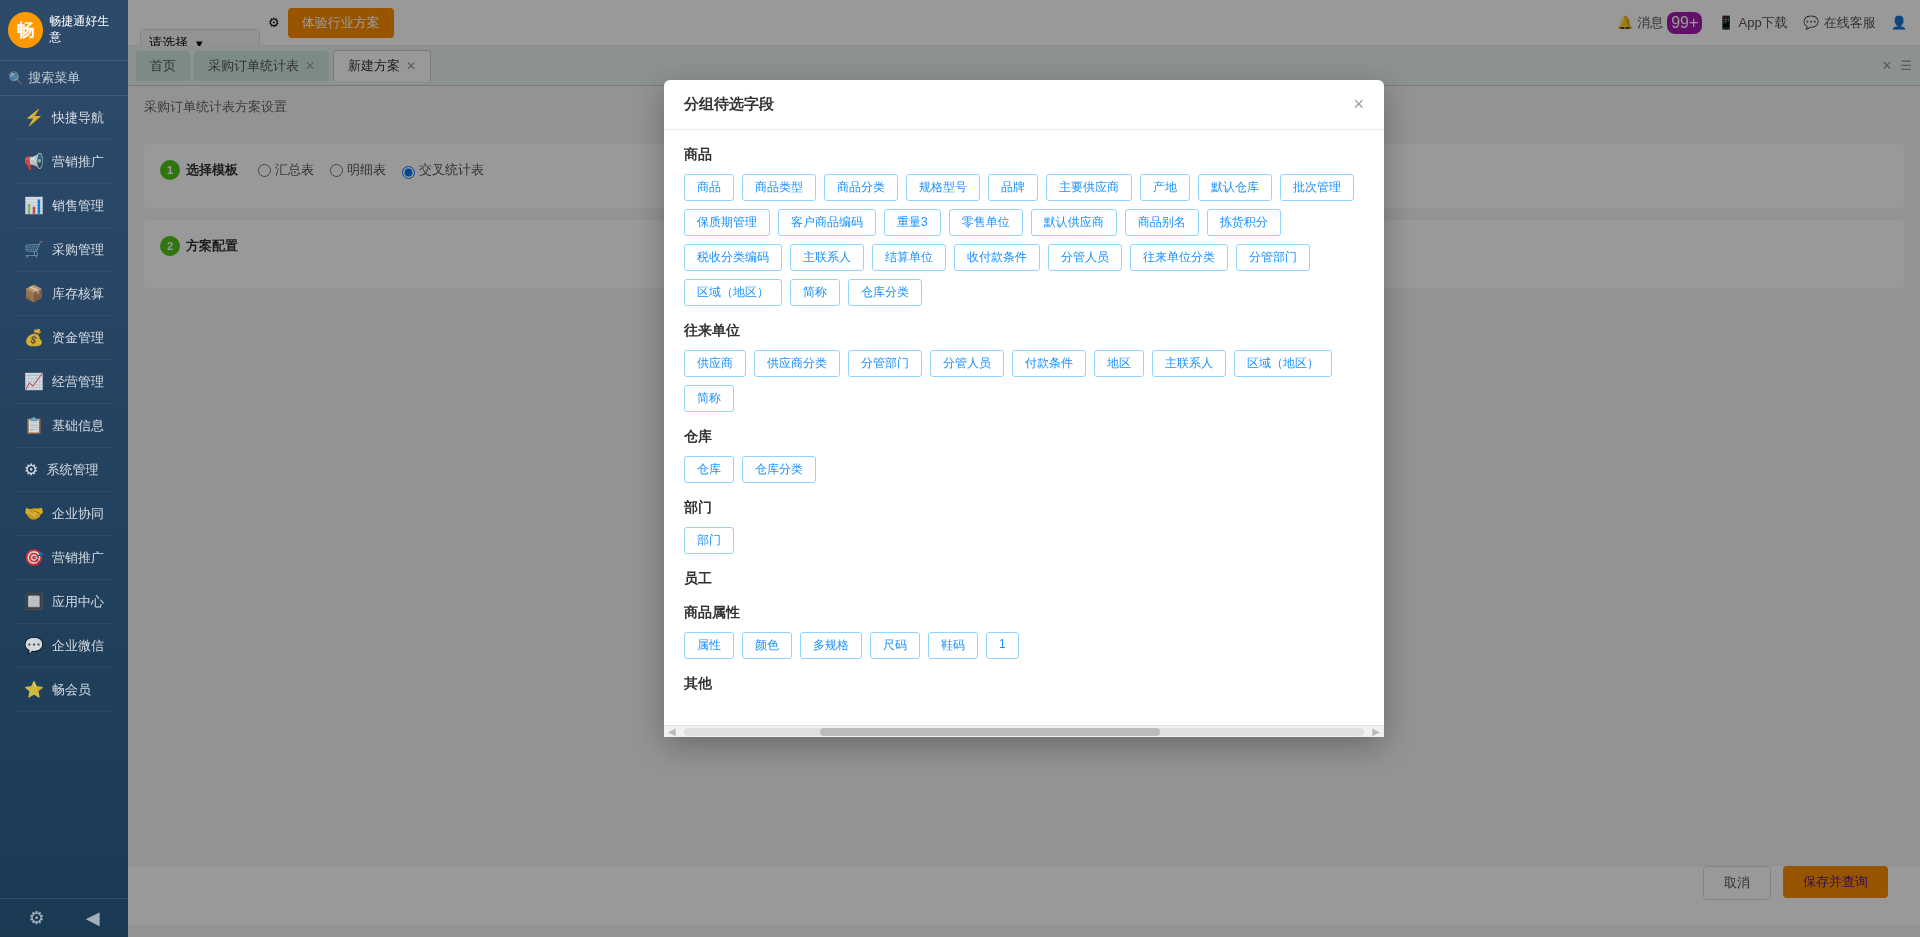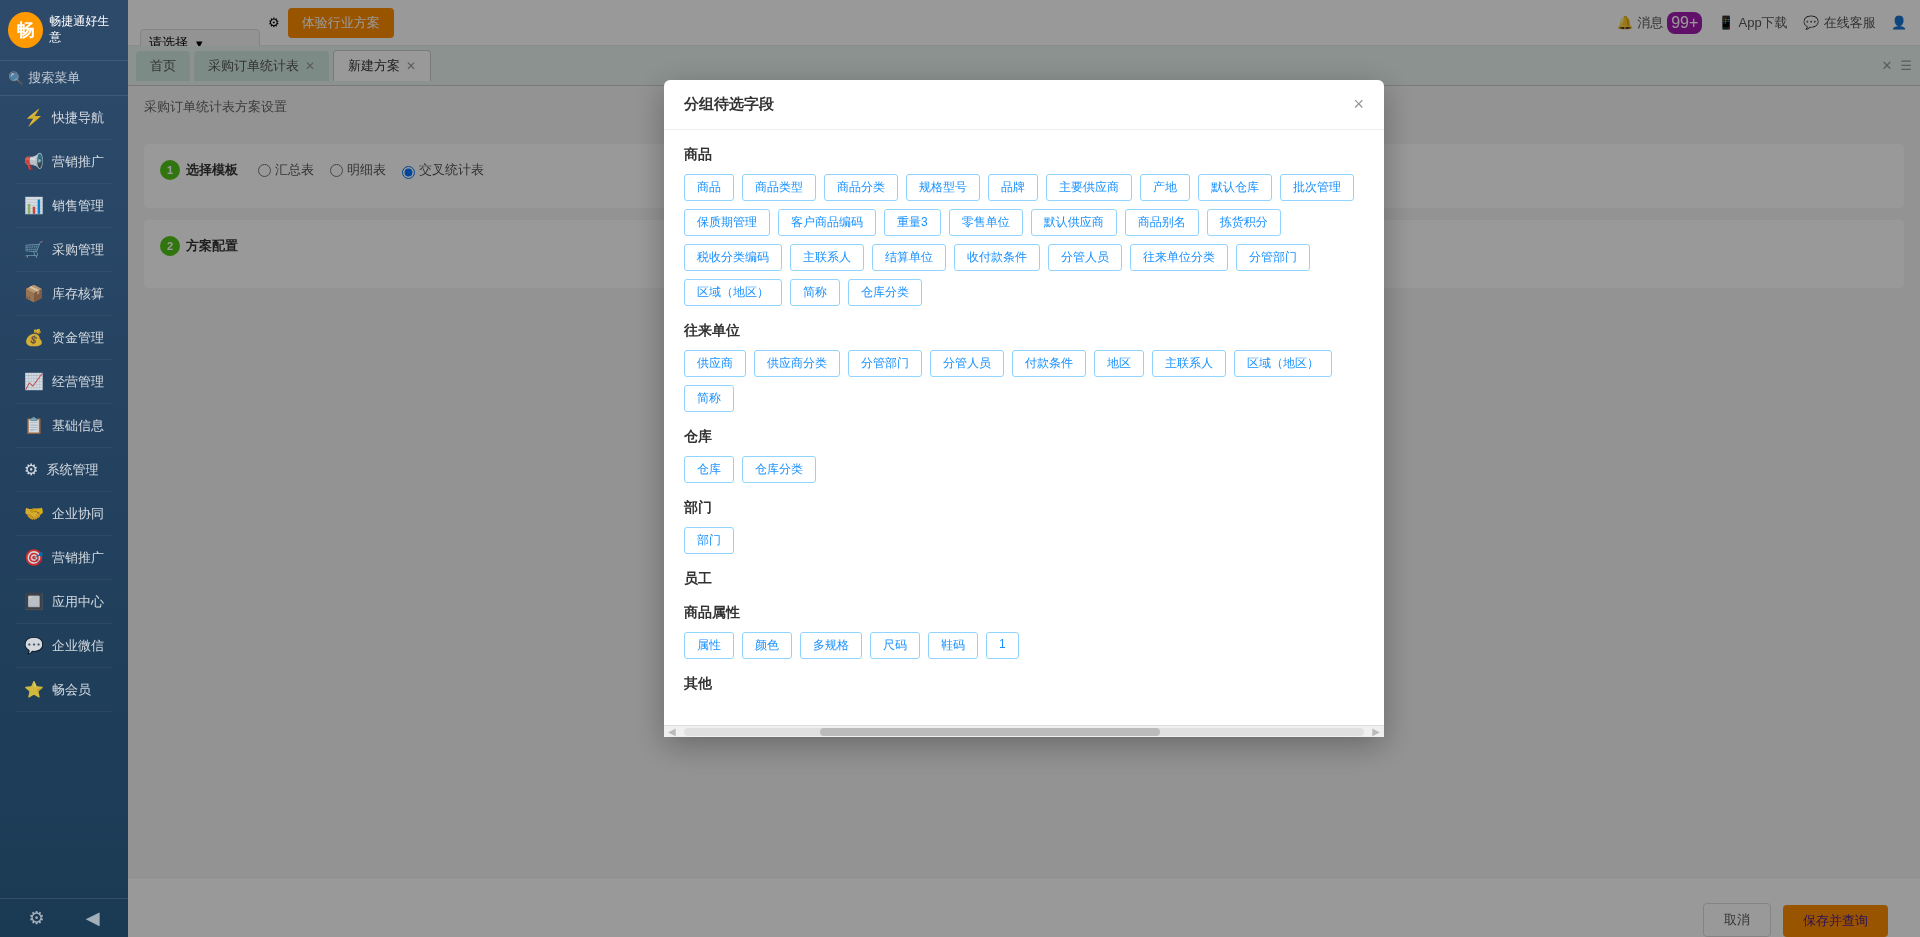--- a/index.html
+++ b/index.html
@@ -132,22 +132,22 @@
       white-space: nowrap;
     }
     .step-badge {
       display: inline-flex; align-items: center; justify-content: center;
       width: 20px; height: 20px; background: #52c41a; color: white;
       border-radius: 50%; font-size: 11px; font-weight: bold; margin-right: 6px;
     }
     .step-label { font-size: 13px; color: #333; font-weight: bold; }
 
     .bottom-footer {
-      position: fixed; bottom: 0; left: 0; right: 0; height: 60px;
-      background: #fff; display: flex; align-items: flex-end; justify-content: flex-end;
+      position: fixed; bottom: 12px; left: 0; right: 0; height: 60px;
+      background: #fff; display: flex; align-items: flex-start; justify-content: flex-end;
       padding: 0 32px; gap: 12px; border-top: 1px solid #eee;
     }
     .btn-cancel {
       border: 1px solid #ddd; background: white; padding: 7px 20px;
       border-radius: 4px; cursor: pointer; font-size: 13px; color: #555;
     }
     .btn-save {
       background: #ff8c00; color: #4c1d95; border: none; padding: 7px 20px;
       border-radius: 4px; cursor: pointer; font-size: 13px;
     }

